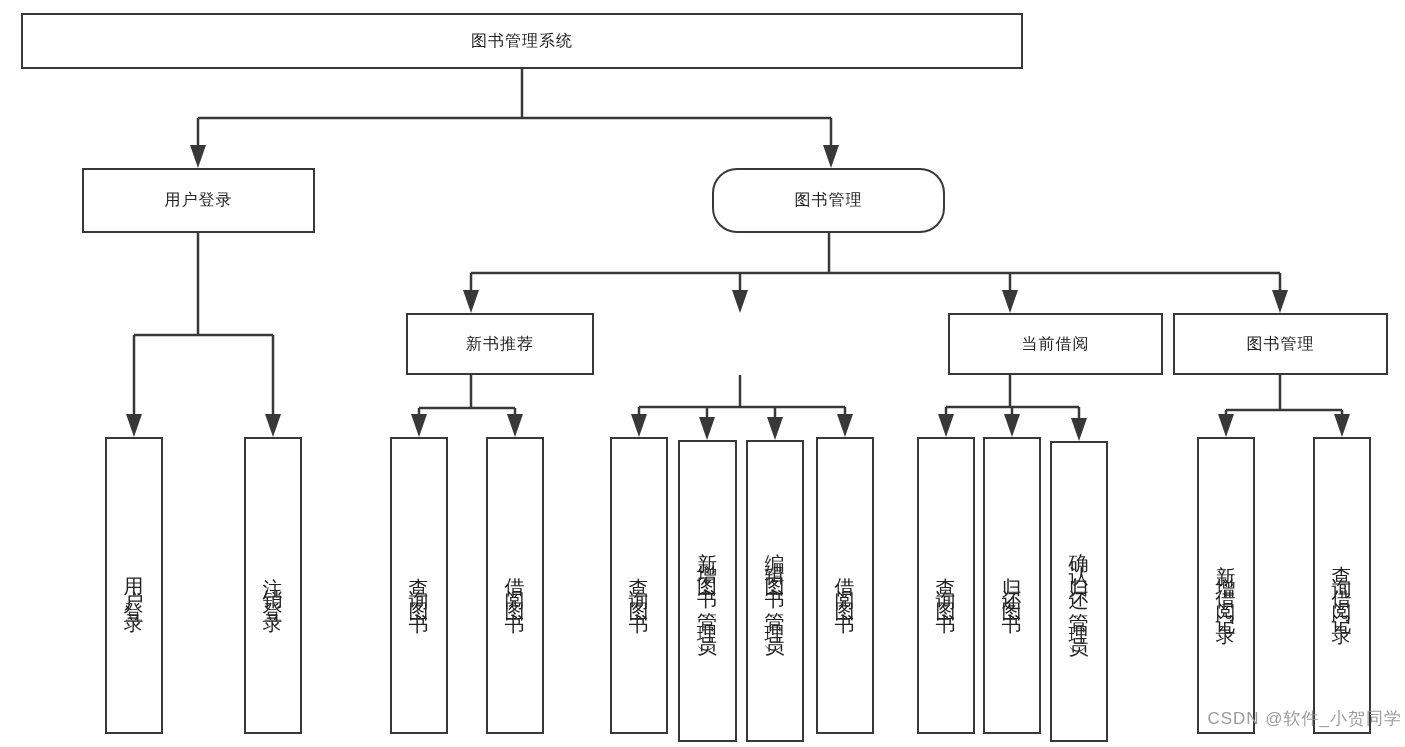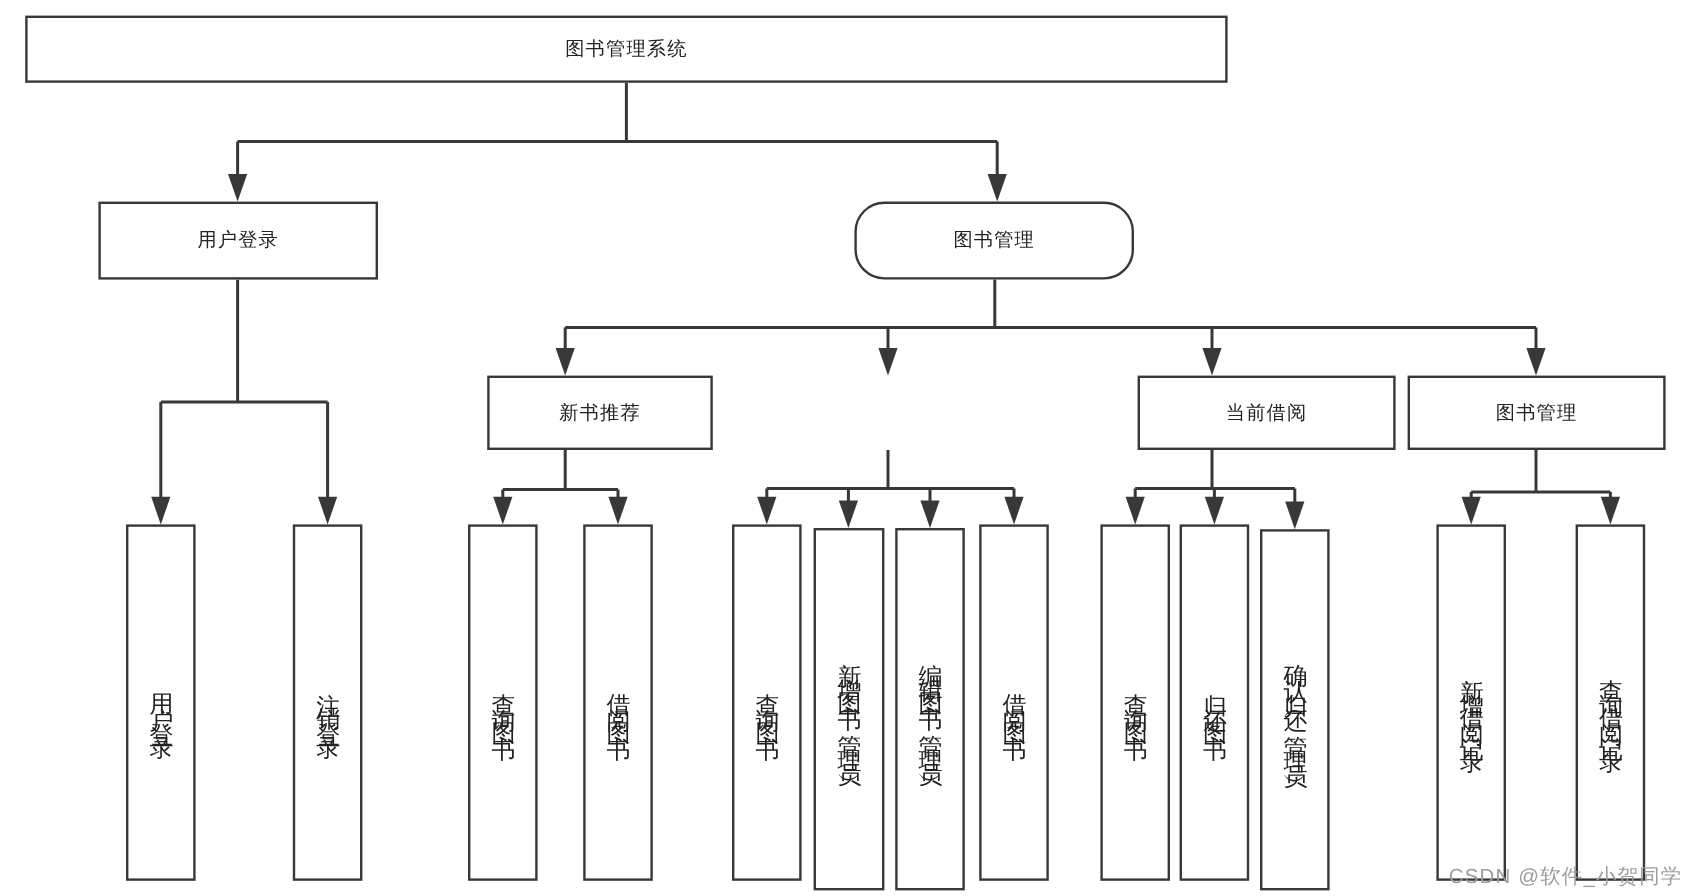--- a/index.html
+++ b/index.html
@@ -30,21 +30,21 @@
   }
   .vnode .vtext{
     writing-mode:vertical-rl;
     text-orientation:mixed;
     font-size:20px;
     line-height:1;
     letter-spacing:12px;
   }
   .watermark{
     position:absolute;
-    right:3px;bottom:5px;
+    right:3px;bottom:17px;
     font-size:17px;
     color:#9c9c9c;
     letter-spacing:1px;
     z-index:3;
   }
 </style>
 </head>
 <body>
 
 <div class="stage">

